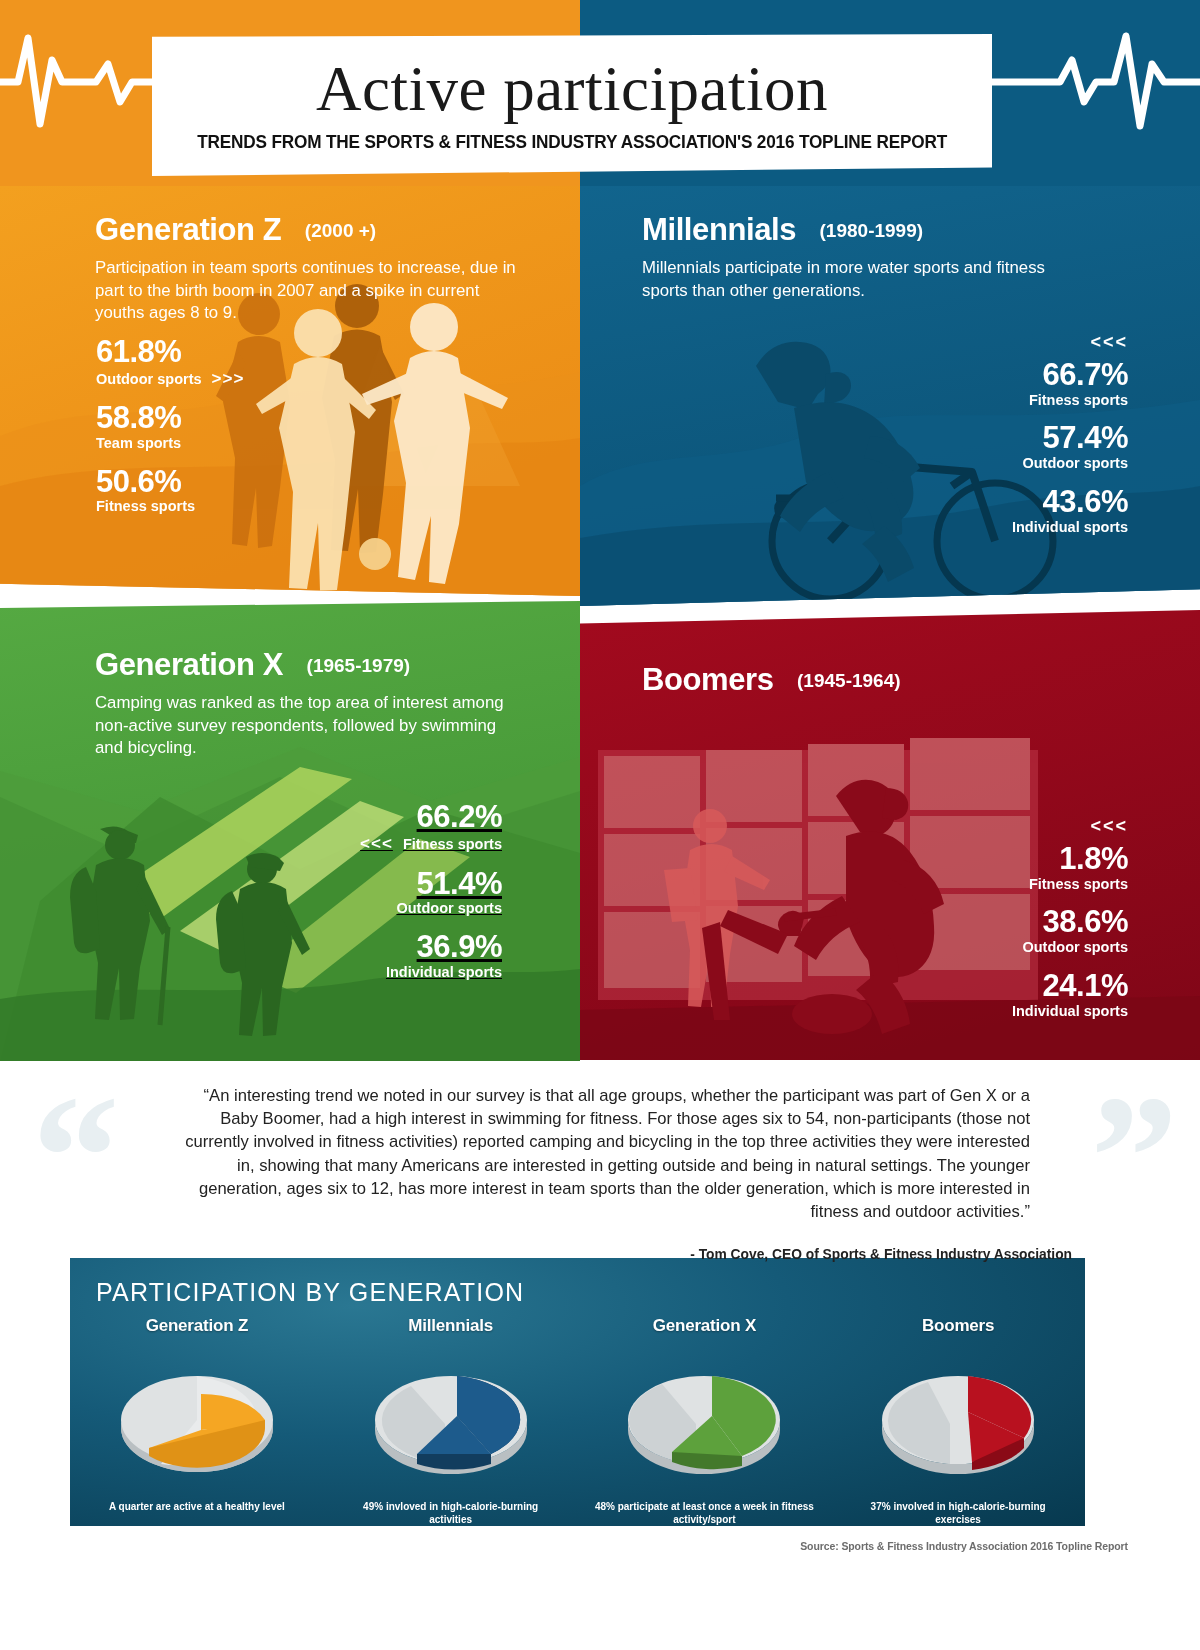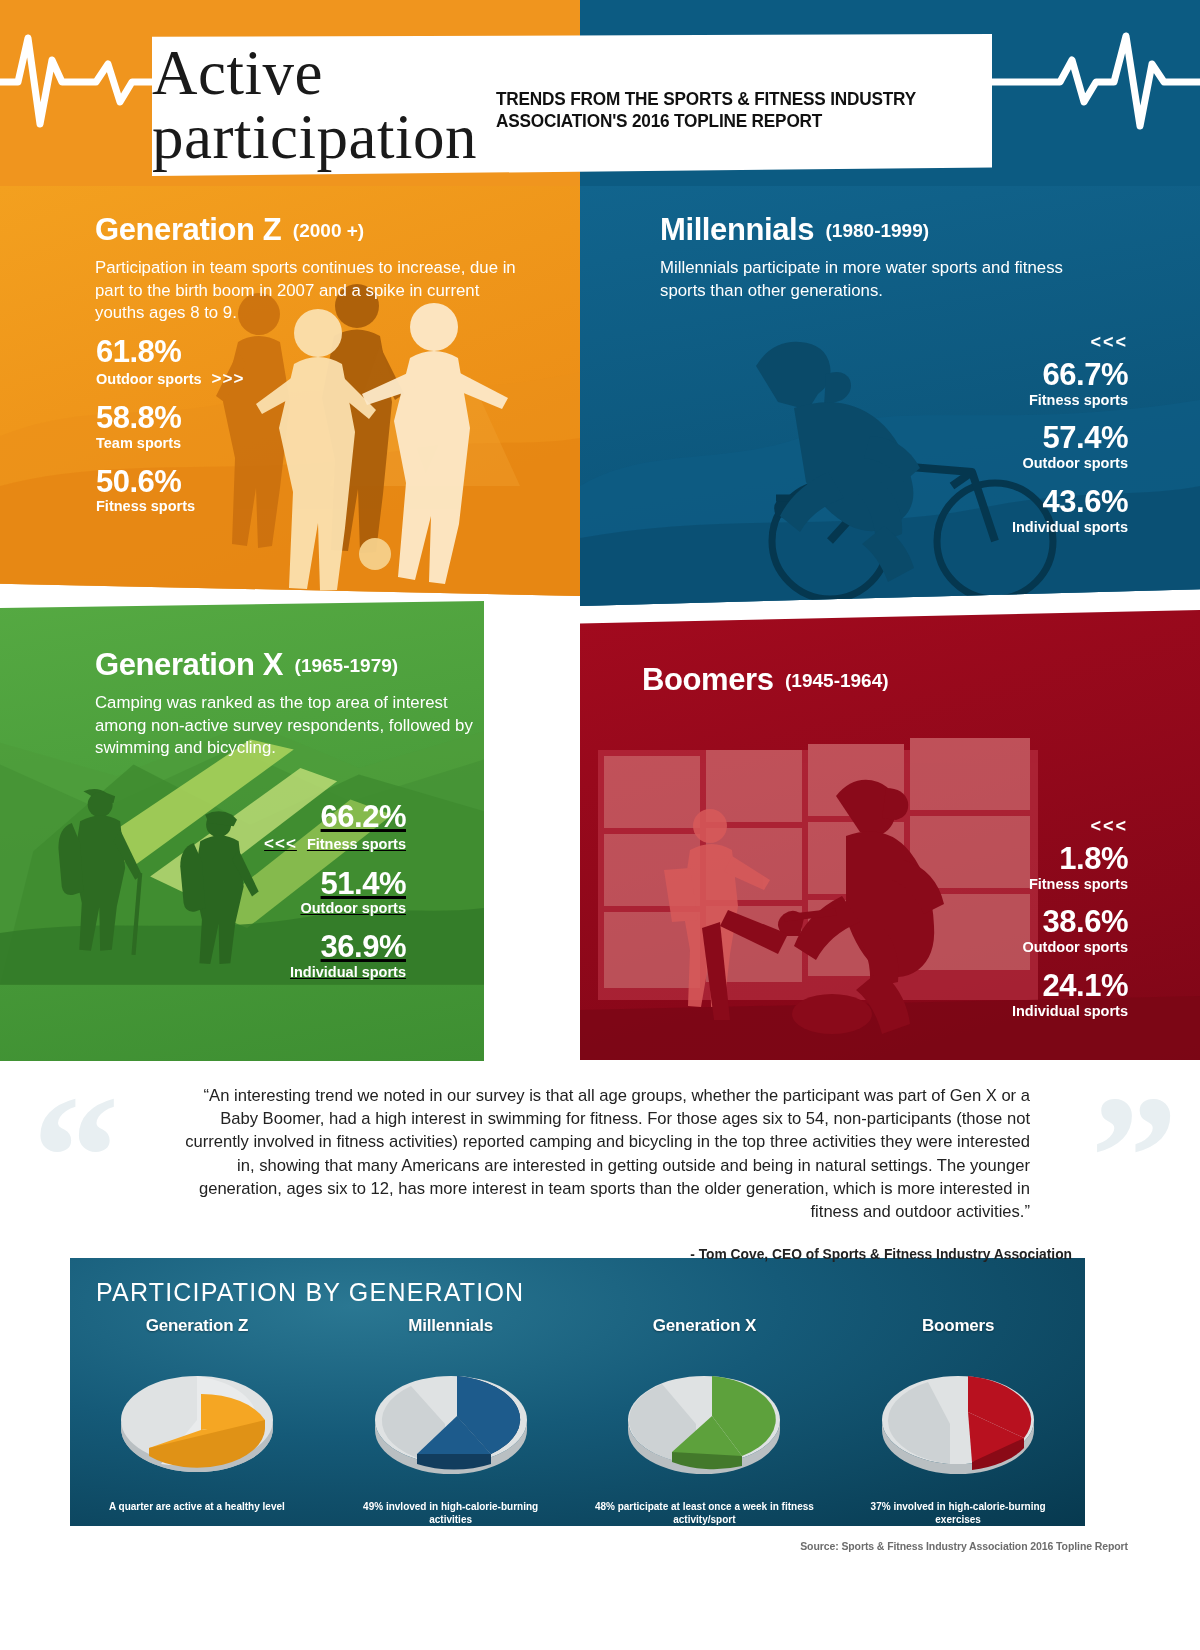--- a/index.html
+++ b/index.html
@@ -21,21 +21,21 @@
   .pulse-left, .pulse-right {
     position: absolute; top: 20px; height: 120px; pointer-events: none;
   }
   .pulse-left  { left: -4px; width: 230px; }
   .pulse-right { right: -4px; width: 230px; }
 
   .title-card {
     position: absolute; left: 152px; top: 34px; width: 840px; height: 142px;
     background: #ffffff;
     clip-path: polygon(0 2%, 100% 0, 100% 94%, 0 100%);
-    display: flex; align-items: center; justify-content: center;
+    display: flex; flex-direction: column; align-items: center; justify-content: center;
     z-index: 5;
   }
   .title-main {
     font-family: "Liberation Serif", serif;
     font-size: 63px; font-weight: 400; color: #1a1a1a;
     letter-spacing: 0.5px; line-height: 1.02;
   }
   .title-sub {
     font-family: "Liberation Sans", sans-serif;
     font-size: 18.5px; font-weight: 700; color: #111111;
@@ -50,24 +50,23 @@
 
   .q-genz {
     left: 0; top: 0; width: 580px; height: 410px;
     background: linear-gradient(160deg, #f3a01f 0%, #e98713 100%);
     clip-path: polygon(0 0, 100% 0, 100% 100%, 0 97%);
   }
   .q-mill {
     left: 580px; top: 0; width: 620px; height: 420px;
     background: linear-gradient(170deg, #11648d 0%, #0a4f72 100%);
     clip-path: polygon(0 0, 100% 0, 100% 96%, 0 100%);
-    padding-left: 18px;
   }
   .q-genx {
-    left: 0; top: 415px; width: 484px; height: 460px;
+    left: 0; top: 415px; width: 580px; height: 460px;
     background: linear-gradient(170deg, #55a942 0%, #3e8f32 100%);
     clip-path: polygon(0 1.5%, 100% 0, 100% 100%, 0 100%);
   }
   .q-boom {
     left: 580px; top: 424px; width: 620px; height: 450px;
     background: linear-gradient(165deg, #a20a1e 0%, #7f0617 100%);
     clip-path: polygon(0 3%, 100% 0, 100% 100%, 0 100%);
   }
 
   .q-head { position: relative; z-index: 4; }
@@ -75,21 +74,21 @@
   .q-mill .q-head { padding: 26px 0 0 62px; }
   .q-genx .q-head { padding: 46px 0 0 95px; }
   .q-boom .q-head { padding: 52px 0 0 62px; }
 
   .gen-title {
     font-size: 31px; font-weight: 700; color: #ffffff;
     letter-spacing: -0.4px; display: inline-block;
   }
   .gen-years {
     font-size: 19px; font-weight: 700; color: #ffffff;
-    margin-left: 7px; display: inline-block; vertical-align: 3px;
+    margin-left: 19px; display: inline-block; vertical-align: 3px;
   }
   .gen-desc {
     font-size: 16.8px; line-height: 1.34; color: #ffffff;
     margin-top: 9px; max-width: 430px; font-weight: 400;
   }
   .q-mill .gen-desc, .q-boom .gen-desc { max-width: 450px; }
 
   
   .stats { position: absolute; z-index: 5; }
   .stats.left  { left: 96px; }

